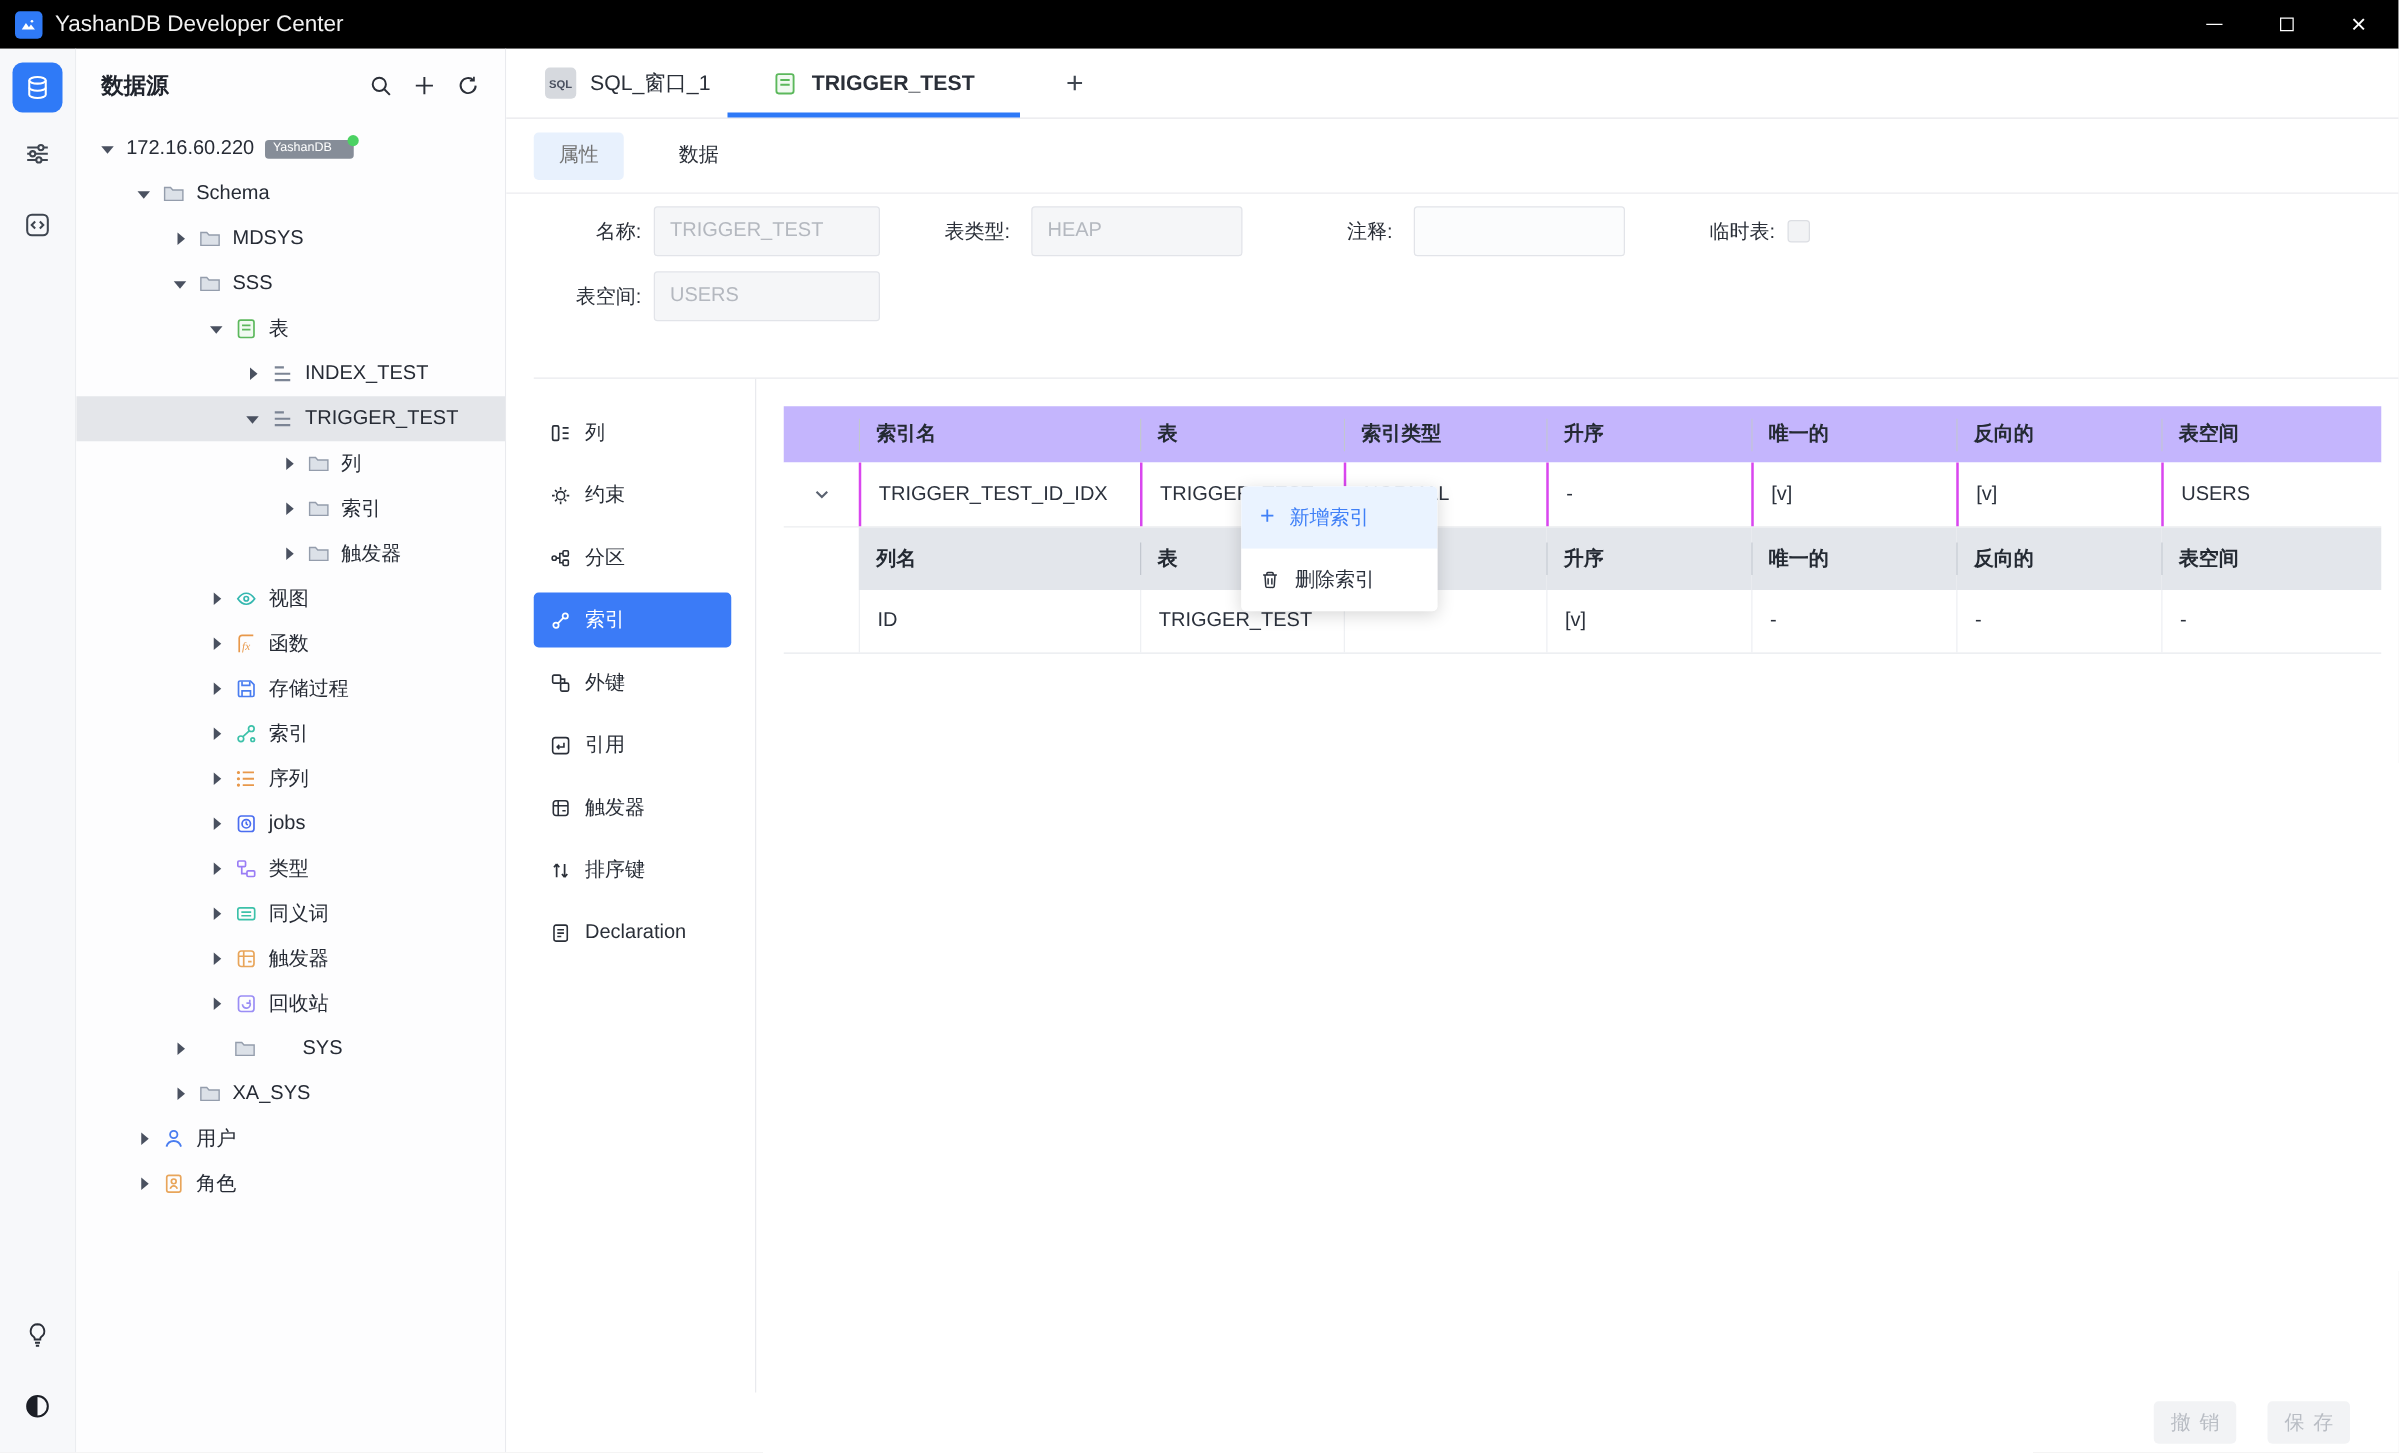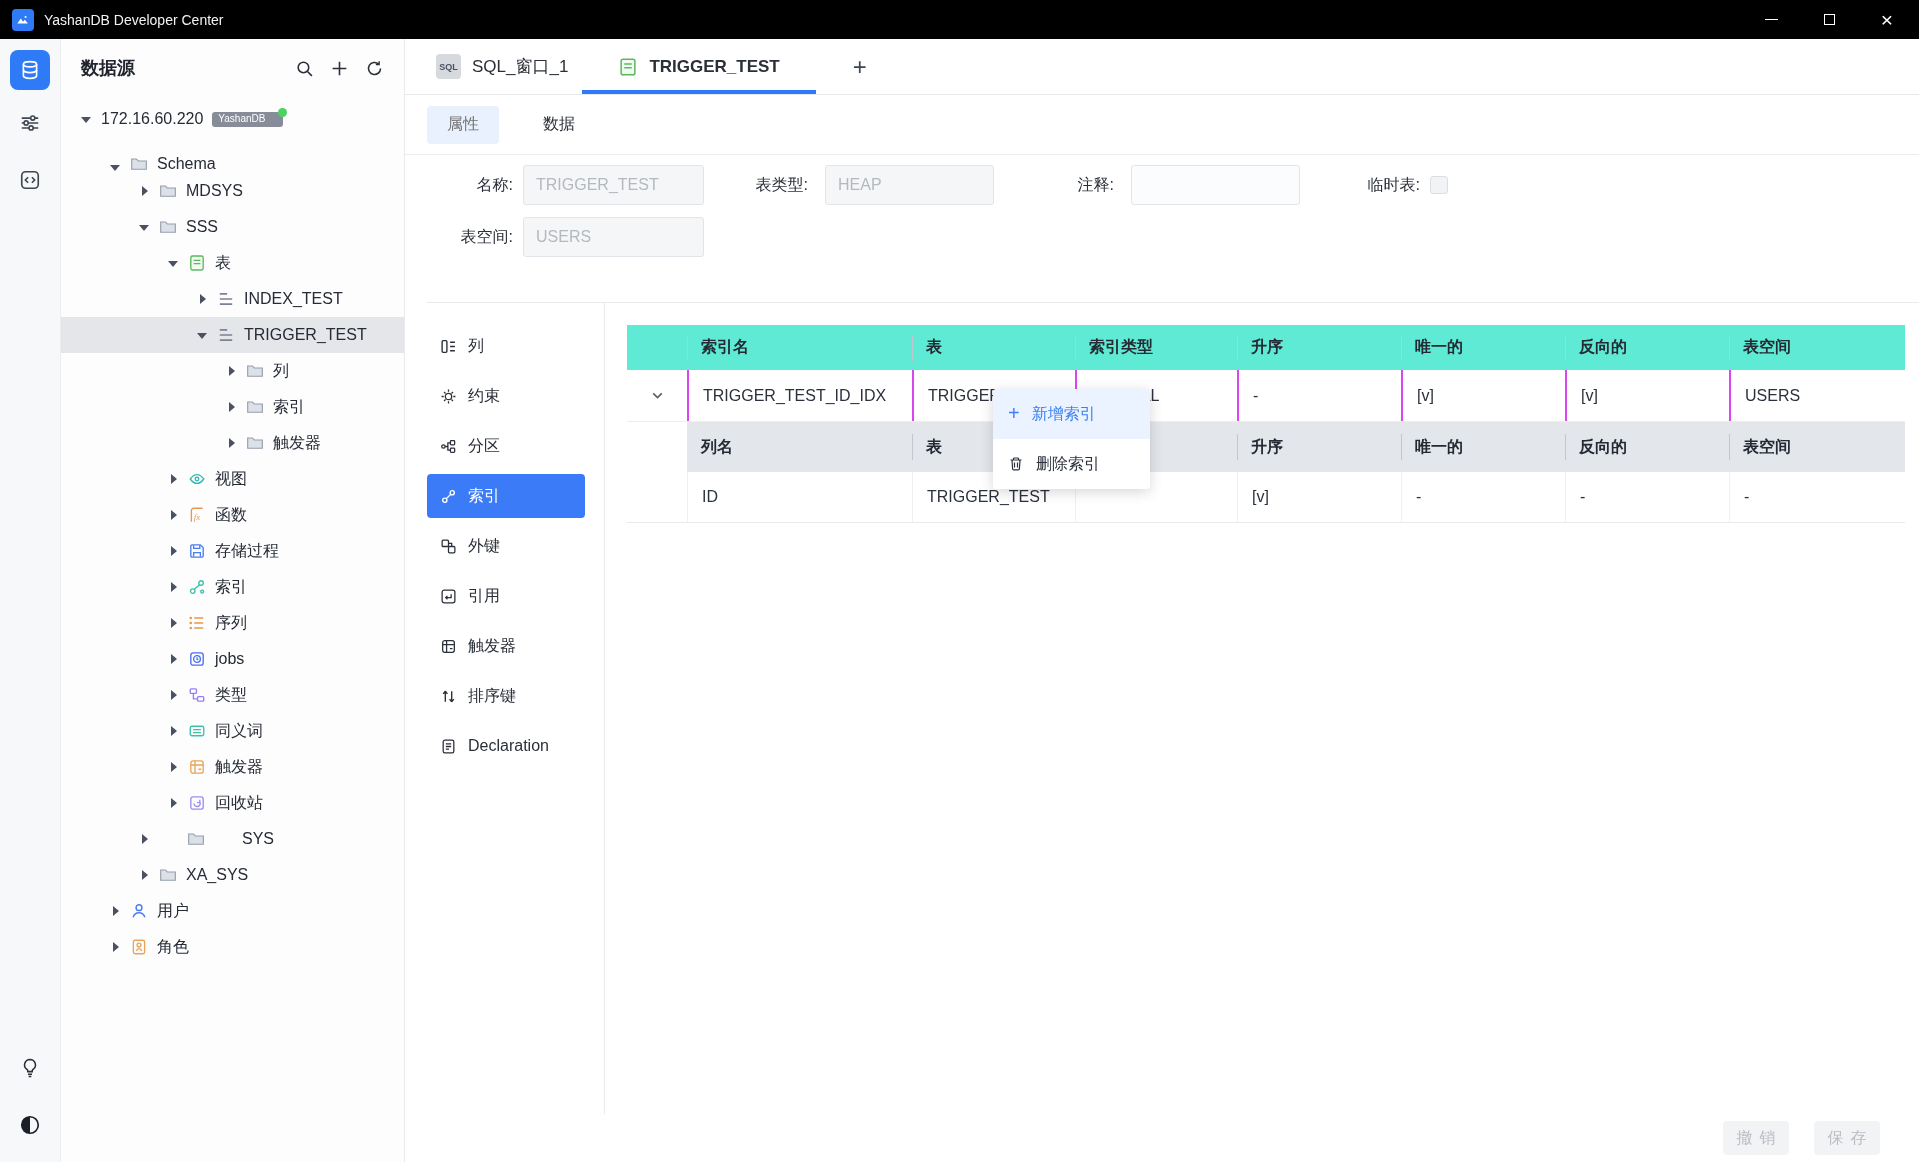--- a/index.html
+++ b/index.html
@@ -4,21 +4,21 @@
 <style>
   html,body{margin:0;padding:0;background:#e9e9e9;}
   *{box-sizing:border-box;}
   .app{width:1919px;height:1162px;position:relative;background:#fff;overflow:hidden;
        font-family:"Liberation Sans","DejaVu Sans",sans-serif;color:#262b35;}
   
   .titlebar{height:39px;background:#000;display:flex;align-items:center;color:#f2f2f2;}
   .logo{width:22px;height:22px;background:#2f7af7;border-radius:4px;margin:0 10px 0 12px;
         display:flex;align-items:center;justify-content:center;flex:none;}
   .logo svg{width:16px;height:16px;}
-  .title-text{font-size:14px;text-align:center;}
+  .title-text{font-size:18px;text-align:center;}
   .win-controls{margin-left:auto;display:flex;padding-right:3px;}
   .win-btn{width:58px;height:39px;display:flex;align-items:center;justify-content:center;cursor:default;}
   .min-glyph{display:block;width:13px;border-top:1.6px solid #fff;}
   .max-glyph{display:block;width:11px;height:11px;border:1.4px solid #fff;}
   .close-glyph{font-size:21px;line-height:1;color:#fff;}
   
   .body{display:flex;height:1123px;}
   
   .rail{width:61px;background:#f7f8fa;border-right:1px solid #ebedf0;display:flex;
         flex-direction:column;align-items:center;flex:none;}
@@ -91,21 +91,21 @@
   .nav-item .nicon svg{width:17px;height:17px;}
   .nav-item.active{background:#3b7bf7;color:#fff;}
   .table-wrap{flex:1;padding:22px 14px 0 22px;min-width:0;}
   .dtable{width:100%;}
   .trow{display:flex;width:100%;}
   .cell{padding:0 14px;display:flex;align-items:center;font-size:16px;color:#2b313c;
         overflow:hidden;white-space:nowrap;position:relative;flex:none;}
   .c0{width:60px;padding:0;justify-content:center;}
   .c1{width:225px;}.c2{width:163px;}.c3{width:162px;}.c4{width:164px;}.c5{width:164px;}.c6{width:164px;}
   .c7{flex:1;min-width:0;}
-  .thead{height:45px;background:#5eead4;}
+  .thead{height:45px;background:#c4b5fd;}
   .thead .cell{font-weight:600;color:#242a33;}
   .thead .cell:not(.c0)::before{content:'';position:absolute;left:0;top:50%;transform:translateY(-50%);
         width:1px;height:26px;background:#c2c7cf;}
   .tmain{height:52px;background:#fff;border-bottom:1px solid #ebedf0;}
   .tmain .cell:not(.c0){border-left:2px solid #d946ef;}
   .tsubhead{height:50px;}
   .tsubhead .cell{background:#e3e6eb;font-weight:600;color:#242a33;}
   .tsubhead .c0{background:transparent;}
   .tsubhead .cell:not(.c0):not(.c1)::before{content:'';position:absolute;left:0;top:50%;
         transform:translateY(-50%);width:1px;height:26px;background:#c2c7cf;}
@@ -214,21 +214,21 @@
               </svg>
           </span>
         </div>
       </div>
       <div class="tree">
           <div class="tree-row" style="padding-left: 20px;">
             <span class="arrow expanded"></span>
             <span class="tree-label">172.16.60.220</span>
             <span class="badge">YashanDB<span class="dot"></span></span>
           </div>
-          <div class="tree-row" style="padding-left: 49px; align-items: flex-end;">
+          <div class="tree-row" style="padding-left: 49px;">
             <span class="arrow expanded"></span>
             <span class="ticon">
               <svg viewBox="0 0 16 16">
                 <path d="M1.5 3.5h4.2l1.6 1.8h7.2v7.4h-13z" fill="#dce1e8" stroke="#949dac" stroke-width="1"></path>
               </svg>
             </span>
             <span class="tree-label">Schema</span>
           </div>
           <div class="tree-row" style="padding-left: 78px;">
             <span class="arrow collapsed"></span>

